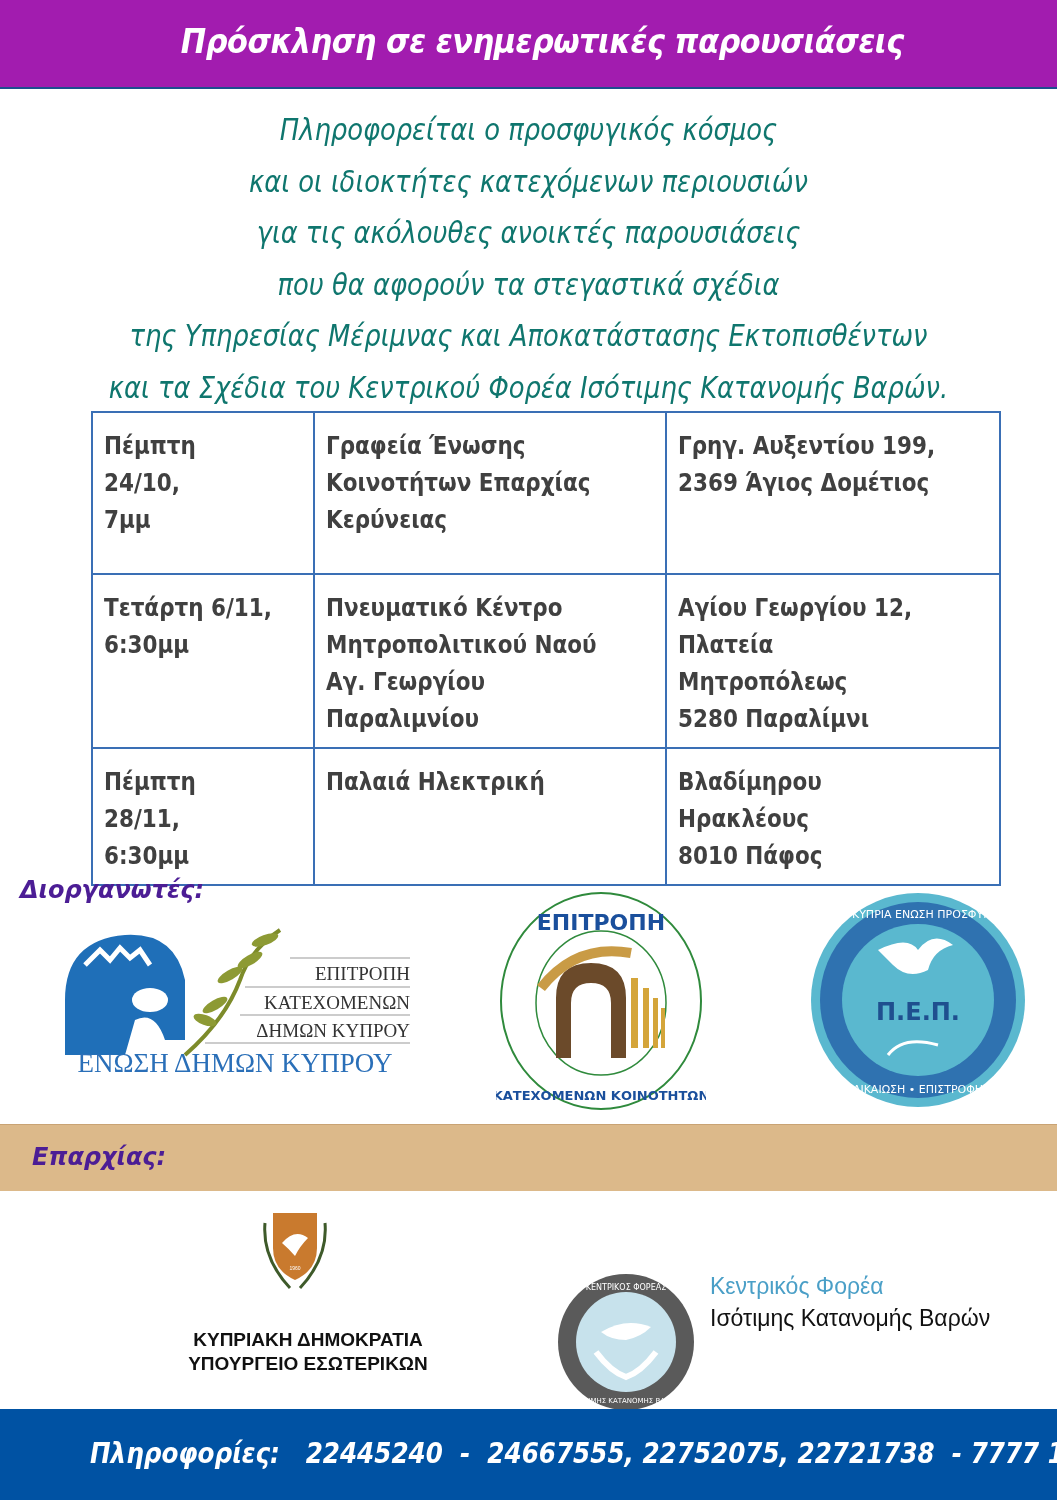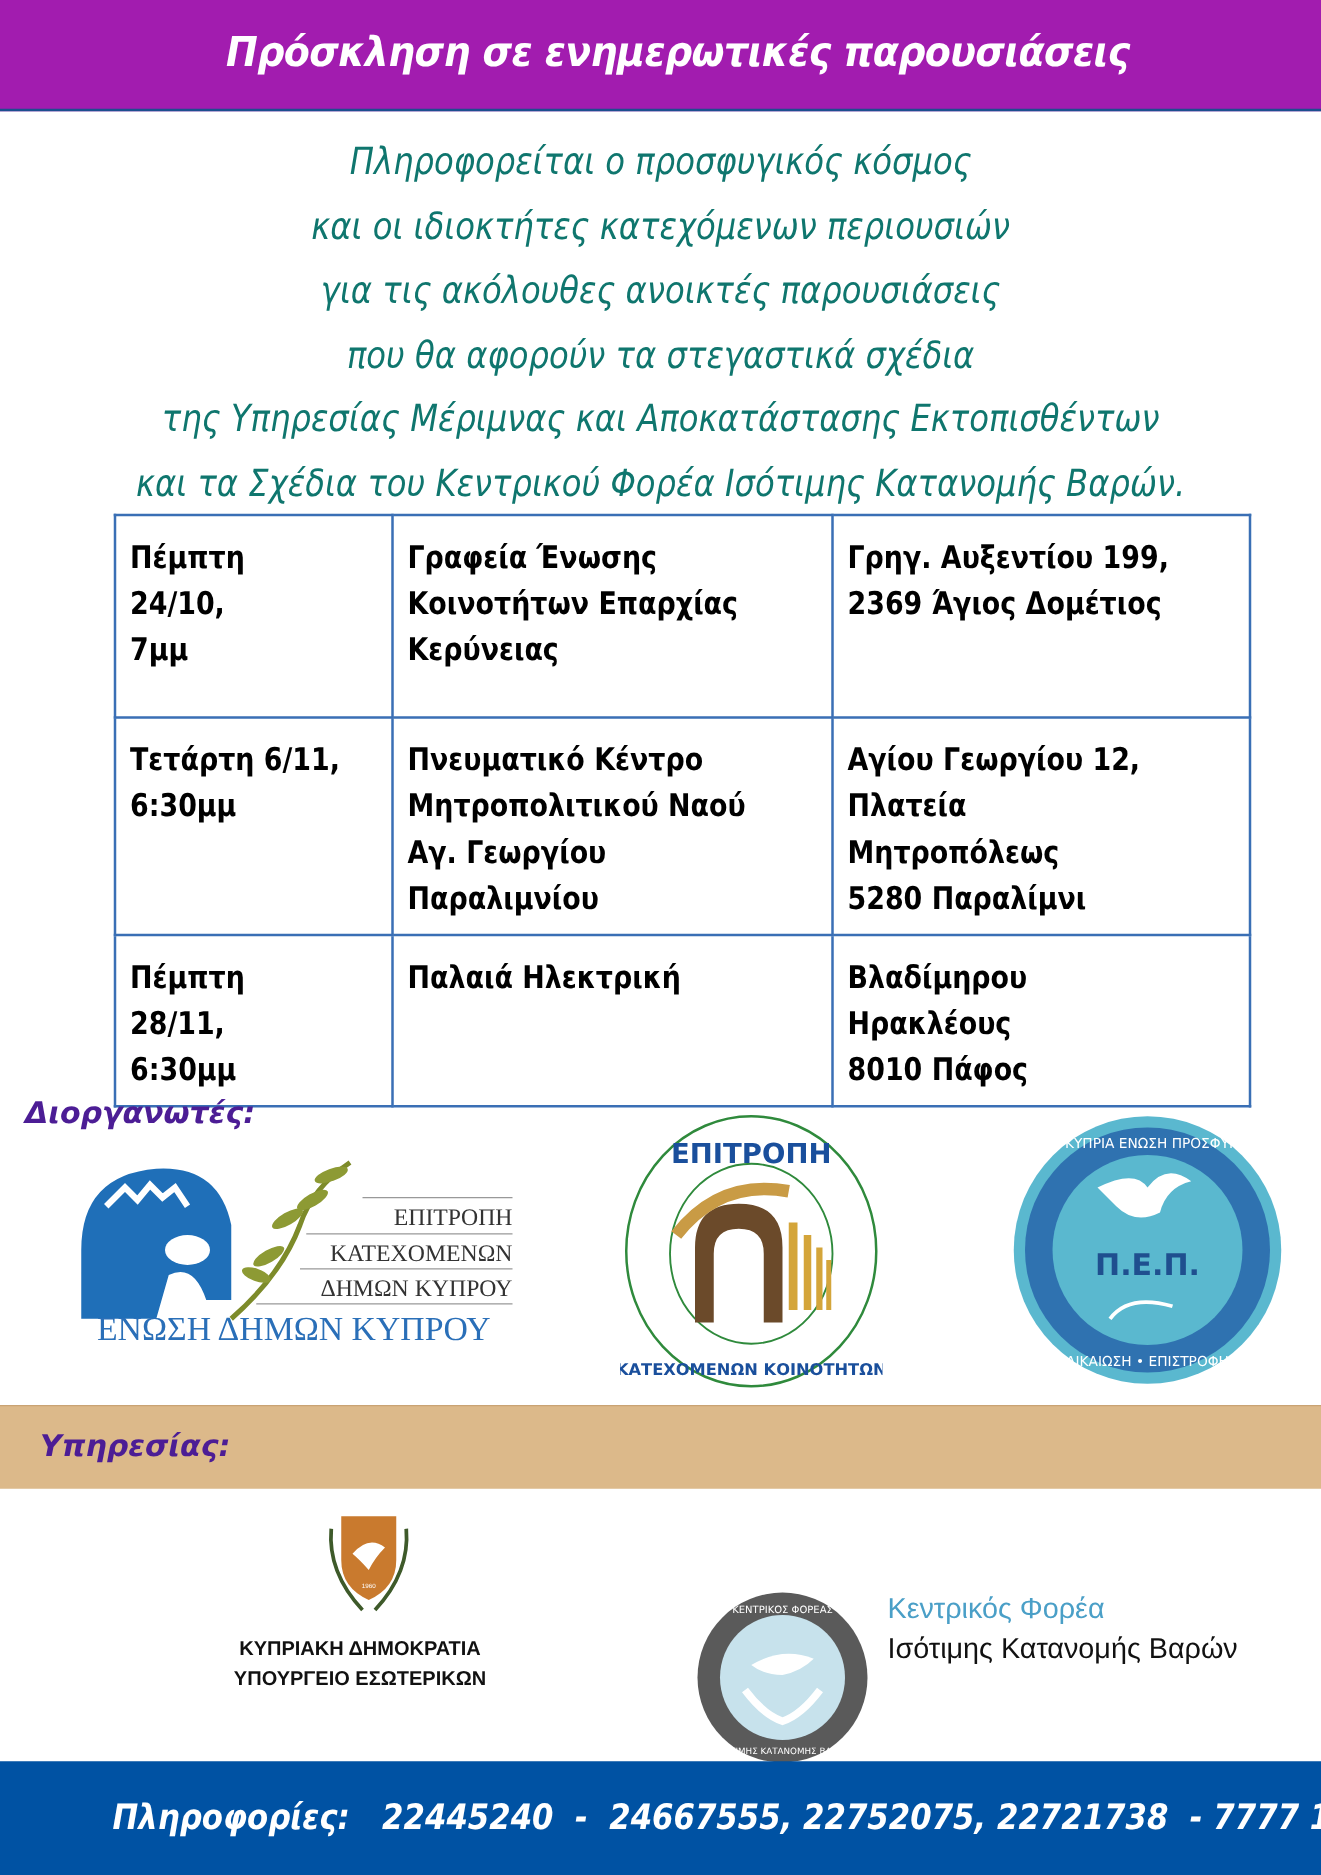--- a/index.html
+++ b/index.html
@@ -2,30 +2,30 @@
 <html><head>
 <meta charset="utf-8">
 <style>
   html, body { margin:0; padding:0; background:#ffffff; }
   body { width:1057px; height:1500px; position:relative; overflow:hidden; font-family:"Liberation Sans", sans-serif; color:#111; }
   .hdr { position:absolute; left:0; top:0; width:1057px; height:87px; background:#a21caf; border-bottom:2px solid #1d4e8f; }
   .hdr-title { position:absolute; left:0; right:0; top:22px; padding-left:30px; text-align:center; color:#fff; font-style:italic; font-weight:bold; font-size:33px; font-family:"DejaVu Sans", sans-serif; letter-spacing:-0.5px; transform:scaleX(0.92); }
   .intro { position:absolute; left:0; width:1057px; top:104px; text-align:center; font-style:italic; font-size:30px; font-family:"DejaVu Sans", sans-serif; line-height:51.5px; color:#0f766e; }
   .intro div { transform:scaleX(0.86); white-space:nowrap; }
   table.sched { position:absolute; left:91px; top:411px; width:910px; border-collapse:collapse; }
-  table.sched td { border:2.5px solid #3a6fb5; vertical-align:top; padding:14px 10px 10px 11px; font-weight:bold; font-size:25px; line-height:37px; font-family:"DejaVu Sans", sans-serif; color:#000000; }
+  table.sched td { border:2.5px solid #3a6fb5; vertical-align:top; padding:14px 10px 10px 11px; font-weight:bold; font-size:25px; line-height:37px; font-family:"DejaVu Sans", sans-serif; color:#404040; }
   table.sched td span { display:inline-block; transform:scaleX(0.86); transform-origin:left; white-space:pre-line; }
   .c1 { width:200px; } .c2 { width:331px; } .c3 { width:313px; }
   .row1 td { height:136px; } .row2 td { height:147px; } .row3 td { height:75px; }
   .sec-label { position:absolute; font-weight:bold; font-style:italic; font-size:24px; font-family:"DejaVu Sans", sans-serif; color:#4c1d95; }
   .sand { position:absolute; left:0; top:1124px; width:1057px; height:66px; background:#dcb98a; border-top:1px solid #c9a374; }
   .footer { position:absolute; left:0; top:1409px; width:1057px; height:91px; background:#0052a3; }
   .footer-text { position:absolute; left:90px; top:28px; color:#fff; font-style:italic; font-weight:bold; font-size:28px; font-family:"DejaVu Sans", sans-serif; white-space:pre; transform:scaleX(0.88); transform-origin:left; }
   .logo { position:absolute; }
-  .gov-text { position:absolute; left:28px; width:520px; text-align:center; font-weight:bold; font-size:16px; line-height:24px; color:#111; }
+  .gov-text { position:absolute; left:48px; width:520px; text-align:center; font-weight:bold; font-size:19px; line-height:24px; color:#111;margin-top:20px; }
   .kfor-line1 { position:absolute; left:710px; top:1273px; font-size:23px; color:#4a9fc7; }
   .kfor-line2 { position:absolute; left:710px; top:1305px; font-size:23px; color:#111; }
 </style>
 </head>
 <body>
 
 <div class="hdr">
   <div class="hdr-title">Πρόσκληση σε ενημερωτικές παρουσιάσεις</div>
 </div>
 
@@ -116,21 +116,21 @@
     <circle cx="110" cy="110" r="76" fill="#5ab8cf"></circle>
     <path d="M70 60 Q100 45 110 60 Q125 40 145 55 Q125 60 120 80 Q100 90 85 75 Z" fill="#fff"></path>
     <text x="110" y="130" text-anchor="middle" font-family="DejaVu Sans, sans-serif" font-weight="bold" font-size="24" fill="#1f4f8f">Π.Ε.Π.</text>
     <path d="M80 165 Q95 145 130 155" stroke="#fff" stroke-width="3" fill="none"></path>
     <text x="110" y="28" text-anchor="middle" font-family="DejaVu Sans, sans-serif" font-size="11" fill="#fff">ΠΑΓΚΥΠΡΙΑ ΕΝΩΣΗ ΠΡΟΣΦΥΓΩΝ</text>
     <text x="110" y="203" text-anchor="middle" font-family="DejaVu Sans, sans-serif" font-size="11" fill="#fff">ΔΙΚΑΙΩΣΗ • ΕΠΙΣΤΡΟΦΗ</text>
   </svg>
 </div>
 
 <div class="sand">
-  <div class="sec-label" style="left:32px; top:18px;">Υπηρεσίας:</div>
+  <div class="sec-label" style="left:32px; top:18px;">Επαρχίας:</div>
 </div>
 
 <div class="logo" style="left:250px; top:1208px; width:90px; height:85px;">
   <svg width="90" height="85" viewBox="0 0 90 85">
     <path d="M23 5 L67 5 L67 40 Q67 62 45 72 Q23 62 23 40 Z" fill="#c97a2e"></path>
     <path d="M32 35 Q45 20 58 30 Q50 38 45 48 Q38 40 32 35 Z" fill="#fff"></path>
     <path d="M15 15 Q12 50 40 80" stroke="#3e5a2a" stroke-width="3" fill="none"></path>
     <path d="M75 15 Q78 50 50 80" stroke="#3e5a2a" stroke-width="3" fill="none"></path>
     <text x="45" y="62" text-anchor="middle" font-size="5" fill="#fff">1960</text>
   </svg>

